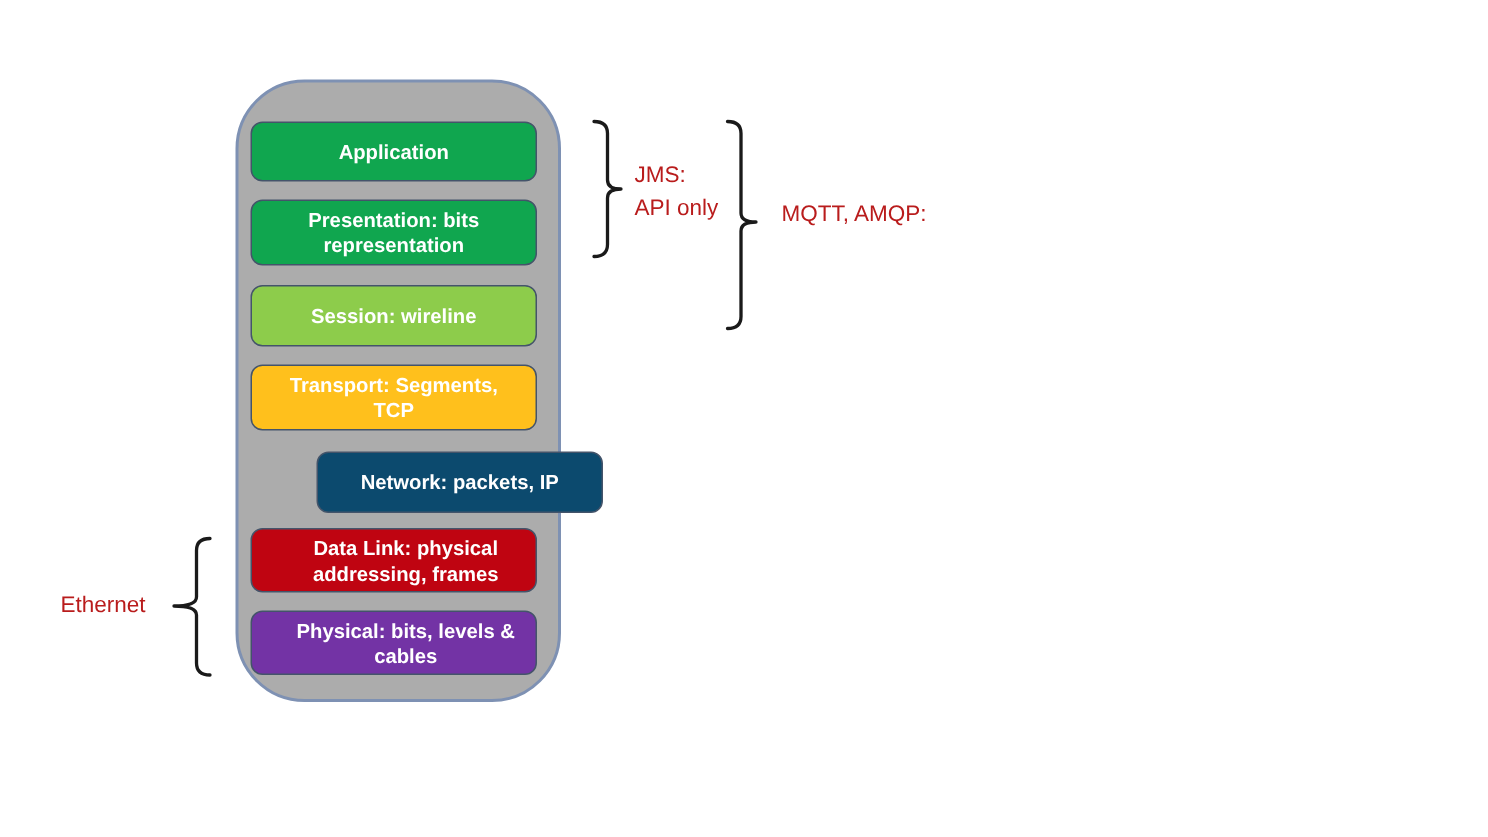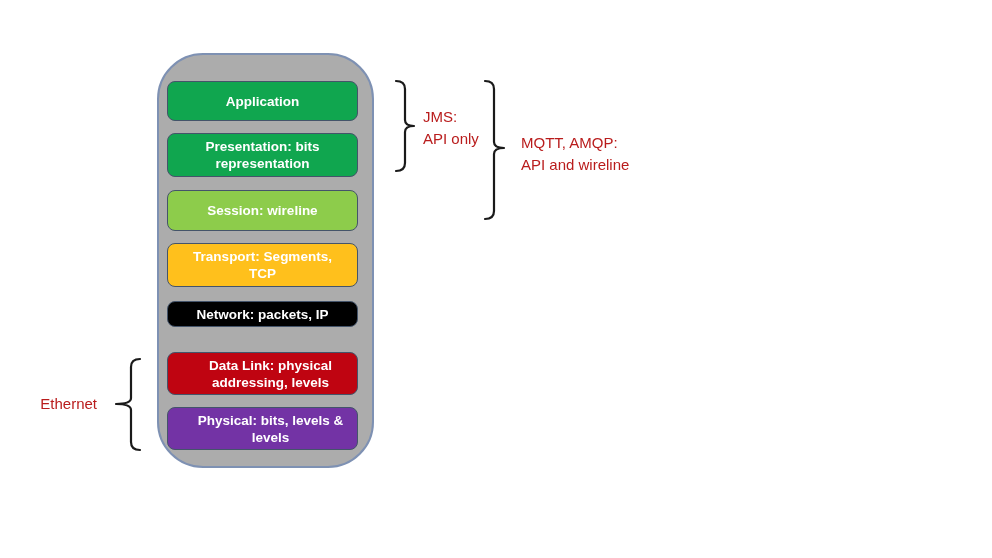--- a/index.html
+++ b/index.html
@@ -74,44 +74,43 @@
     <span>representation</span>
   </div>
   <div class="layer" style="top: 190px; height: 41px; background: rgb(141, 204, 75);">
     <span>Session: wireline</span>
     <span></span>
   </div>
   <div class="layer" style="top: 243px; height: 44px; background: rgb(255, 192, 28);">
     <span>Transport: Segments,</span>
     <span>TCP</span>
   </div>
-  <div class="layer" style="top: 301px; height: 26px; background: #000000;">
+  <div class="layer" style="top: 301px; height: 41px; background: #0c4a6e; margin-left: 44px;">
     <span>Network: packets, IP</span>
     <span></span>
   </div>
   <div class="layer" style="top: 352px; height: 43px; background: rgb(191, 4, 17); padding-left: 16px;">
     <span>Data Link: physical</span>
-    <span>addressing, levels</span>
+    <span>addressing, frames</span>
   </div>
   <div class="layer" style="top: 407px; height: 43px; background: rgb(115, 51, 165); padding-left: 16px;">
     <span>Physical: bits, levels &amp;</span>
-    <span>levels</span>
+    <span>cables</span>
   </div>
 
   <svg class="overlay" viewBox="0 0 992 558">
     <path fill="none" stroke-width="2.2" stroke-linecap="round" stroke-linejoin="round" d="M 396,81 Q 405,81 405,89 L 405,120 Q 405,126 414,126 Q 405,126 405,132 L 405,163 Q 405,171 396,171" stroke="#1A1A1A"></path>
     <path fill="none" stroke-width="2.2" stroke-linecap="round" stroke-linejoin="round" d="M 485,81 Q 494,81 494,89 L 494,142 Q 494,148 504,148 Q 494,148 494,154 L 494,211 Q 494,219 485,219" stroke="#1A1A1A"></path>
     <path fill="none" stroke-width="2.2" stroke-linecap="round" stroke-linejoin="round" d="M 140,359 Q 131,359 131,367 L 131,398 Q 131,404 116,404 Q 131,404 131,410 L 131,442 Q 131,450 140,450" stroke="#1A1A1A"></path>
   </svg>
 
   <div class="ann ann-jms">
     <span>JMS:</span>
     <span>API only</span>
   </div>
   <div class="ann ann-mqtt">
     <span>MQTT, AMQP:</span>
-    <span>API and wireline</span>
   </div>
   <div class="ann ann-ethernet">
     <span>Ethernet</span>
   </div>
 
 </div>
 
 </body></html>

